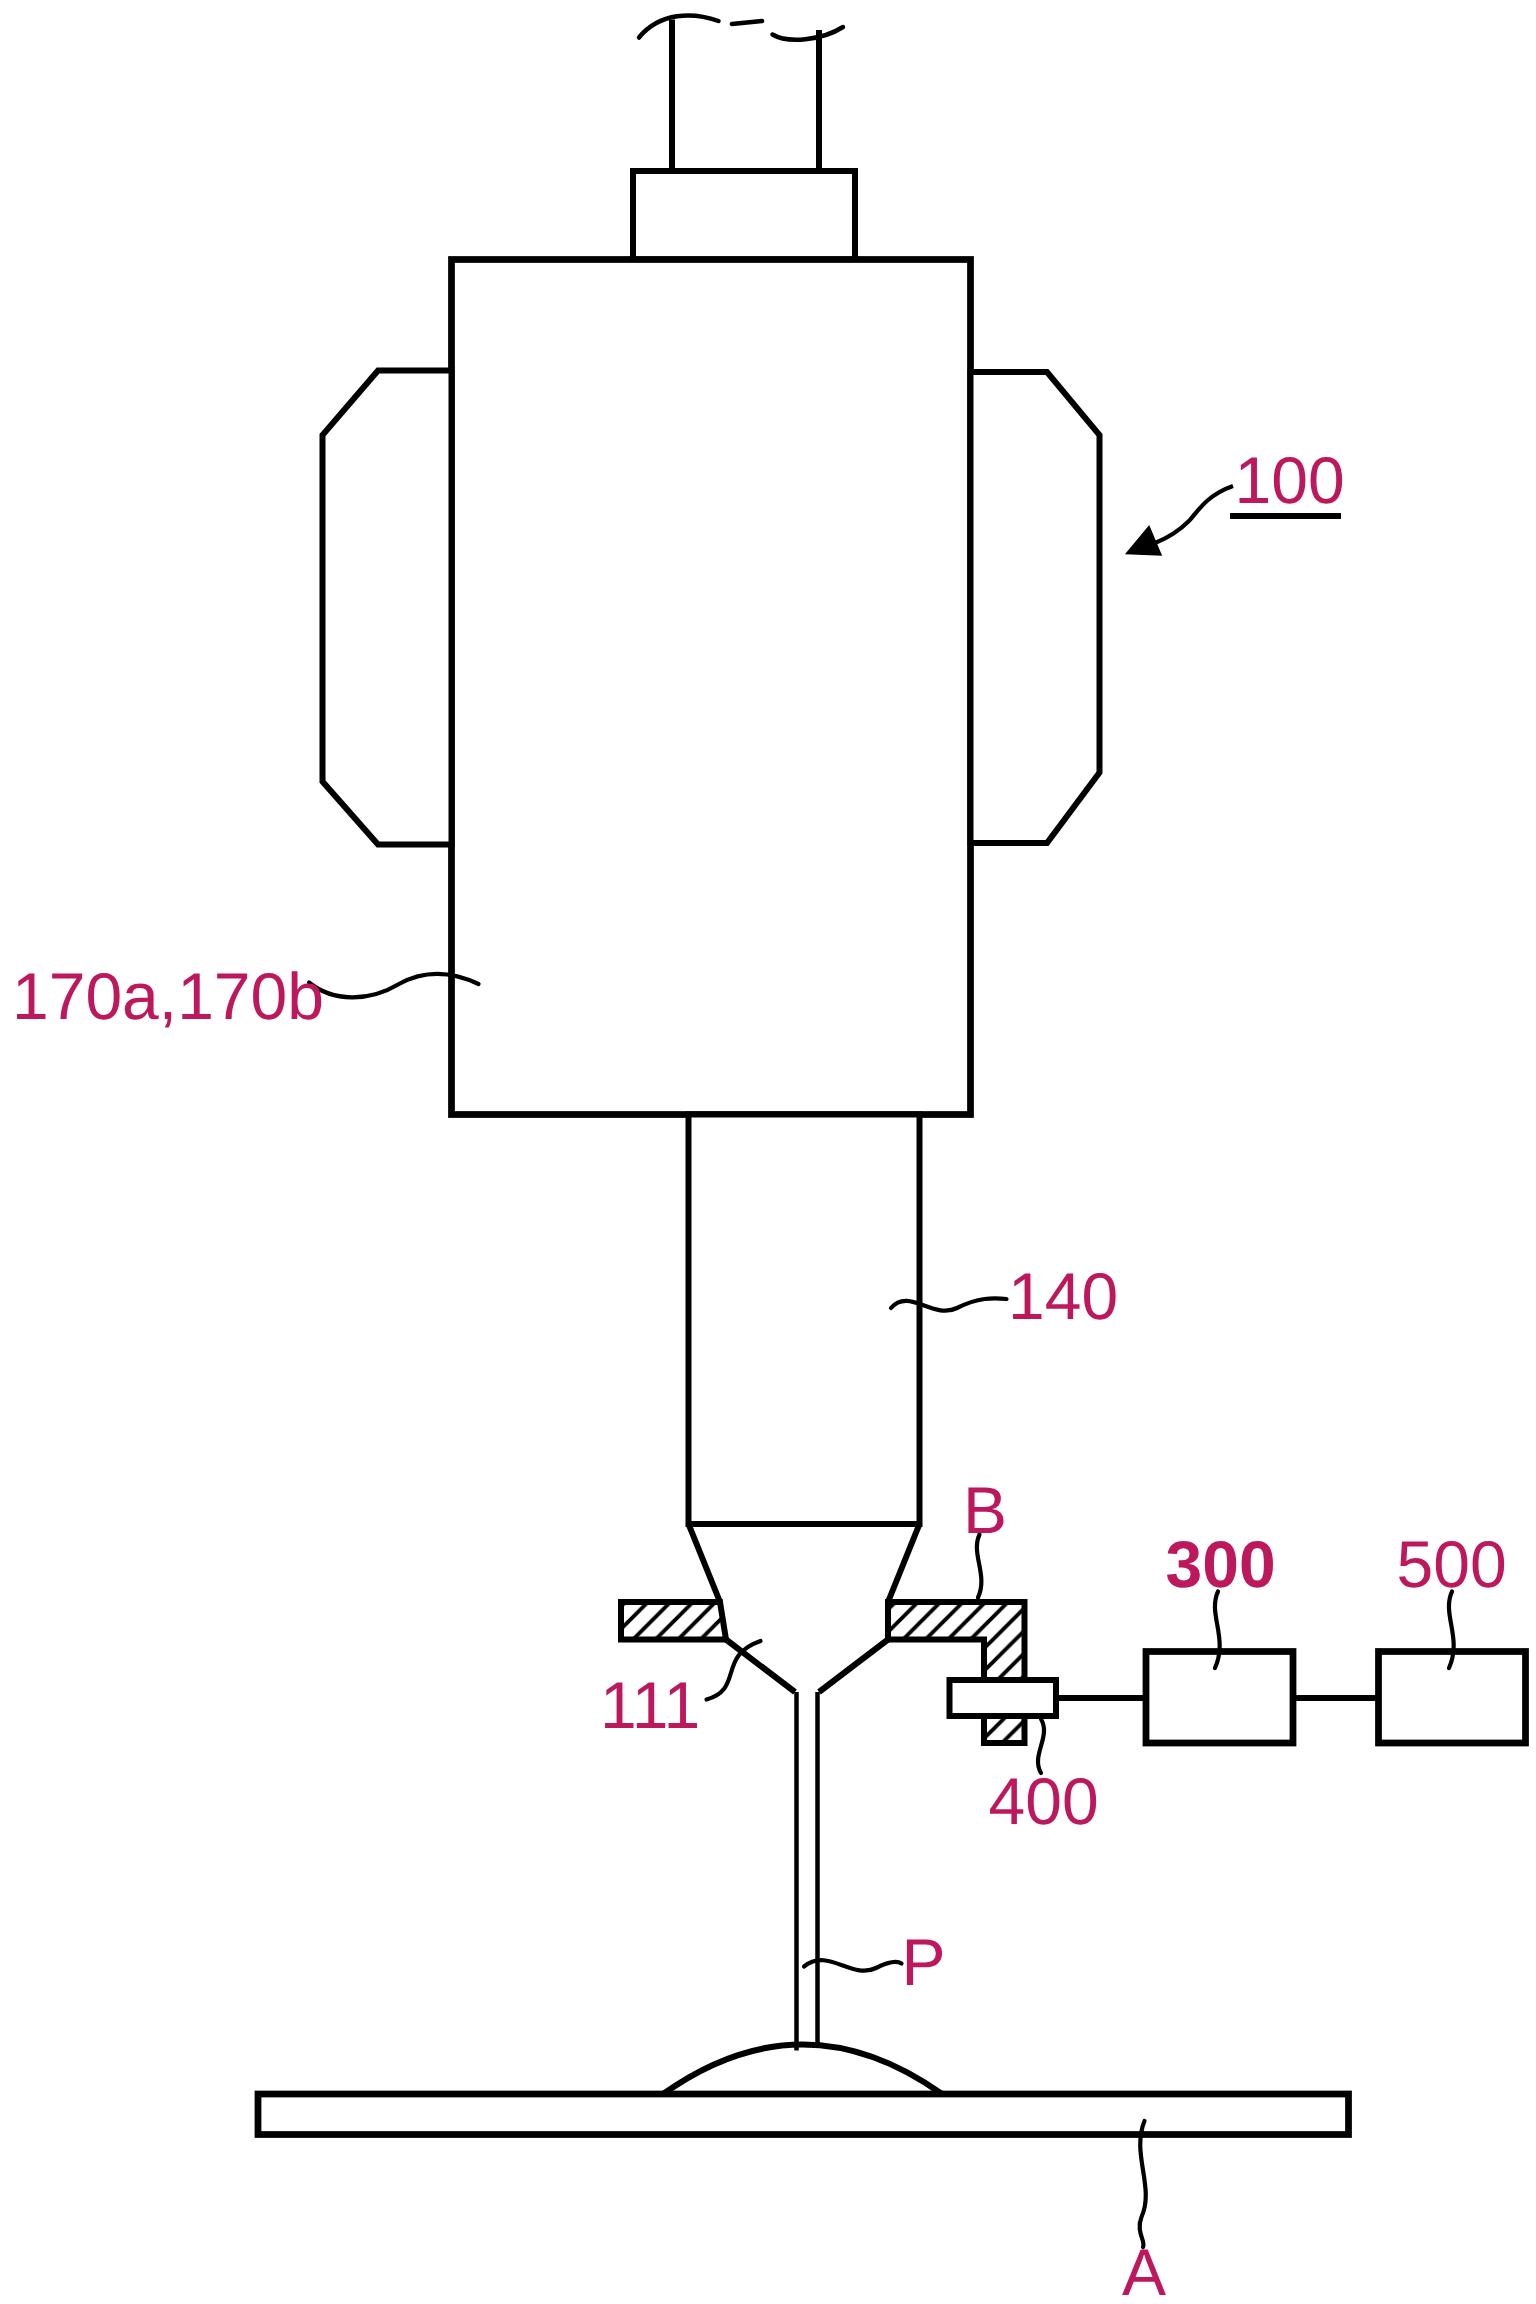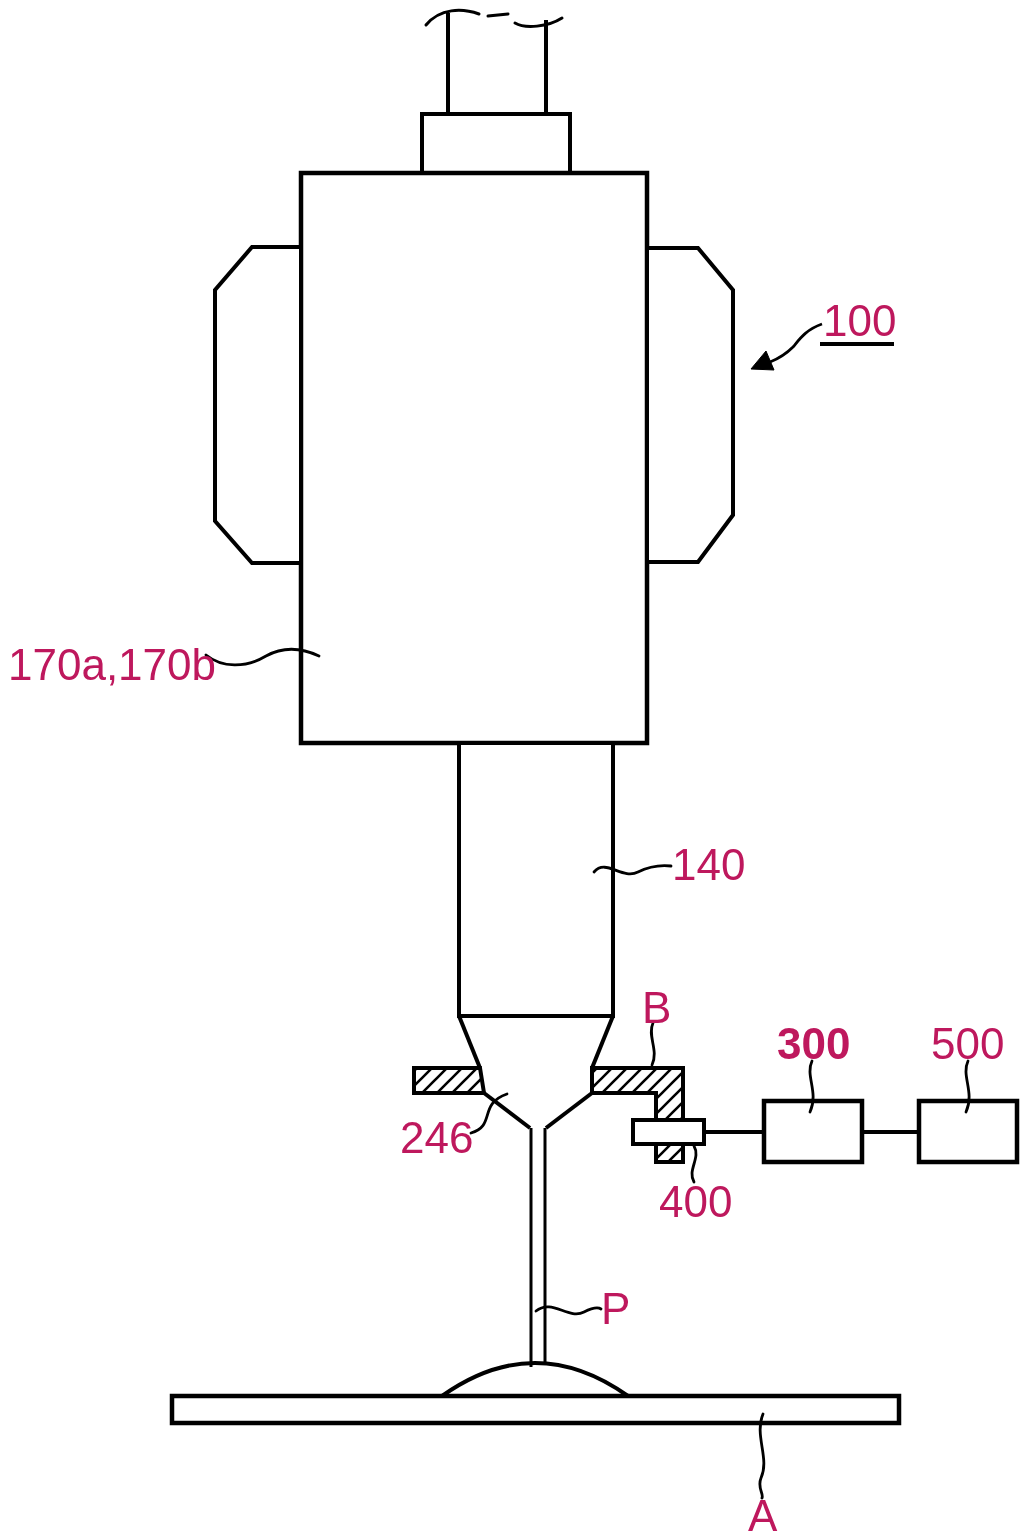--- a/index.html
+++ b/index.html
@@ -100,20 +100,20 @@
       <polygon points="751,369 766,351 774,370" fill="#000" stroke="#000" stroke-width="1"></polygon>
     </g>
 
     <line x1="820" y1="344" x2="894" y2="344" stroke="#000" stroke-width="4"></line>
   </svg>
 
   <div class="ref-label" style="left:8px;   top:627px;margin-top:16px;">170a,170b</div>
   <div class="ref-label" style="left:823px; top:299px;">100</div>
   <div class="ref-label" style="left:672px; top:843px;">140</div>
   <div class="ref-label" style="left:642px; top:986px;">B</div>
-  <div class="ref-label" style="left:400px; top:1116px;">246</div>
+  <div class="ref-label" style="left:400px; top:1116px;">111</div>
   <div class="ref-label" style="left:659px; top:1180px;">400</div>
   <div class="ref-label" style="left:777px; top:1022px;font-weight:bold;">300</div>
   <div class="ref-label" style="left:931px; top:1022px;">500</div>
   <div class="ref-label" style="left:601px; top:1287px;">P</div>
   <div class="ref-label" style="left:748px; top:1494px;">A</div>
 
 </div>
 
 </body></html>

